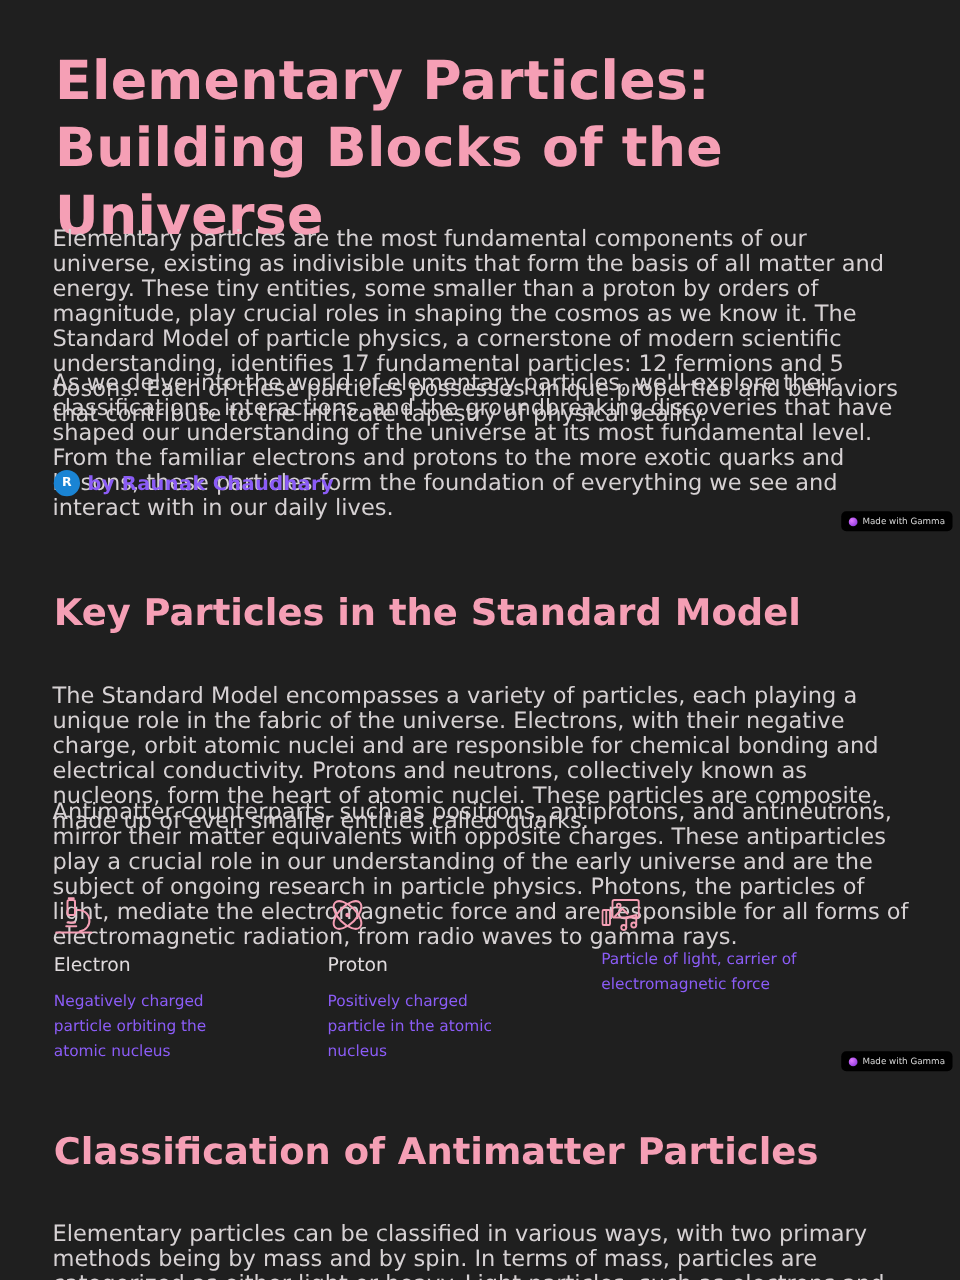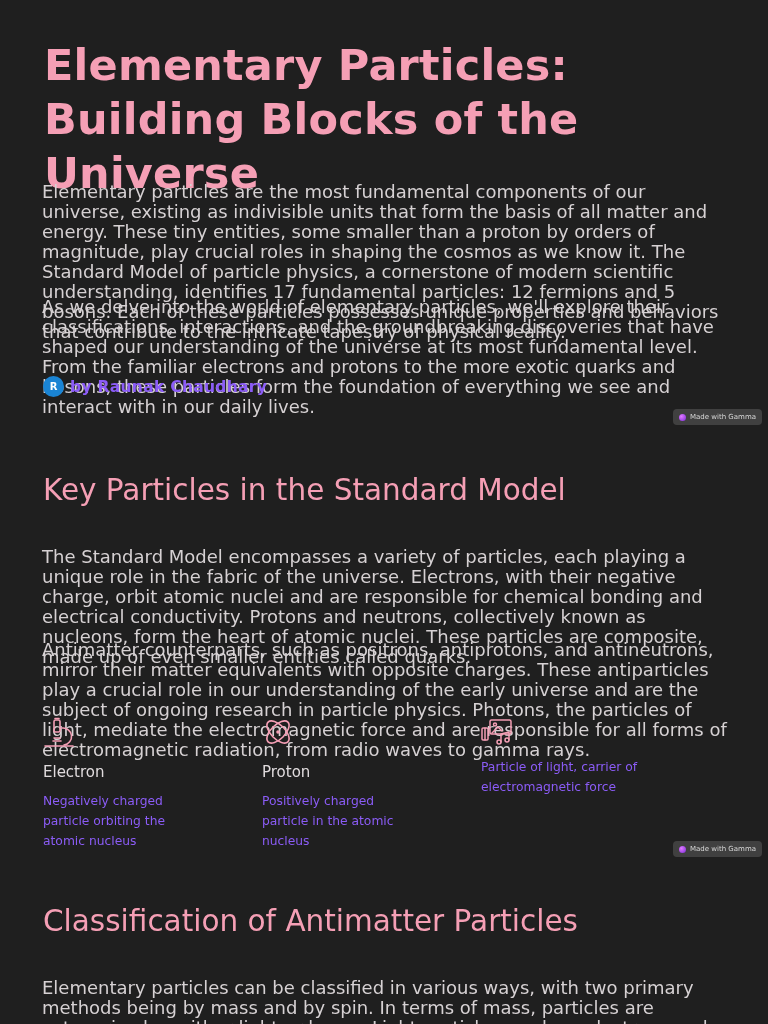--- a/index.html
+++ b/index.html
@@ -27,30 +27,30 @@
     width: 21px; height: 21px; border-radius: 50%; background: #1a84d4;
     color: #fff; font-size: 10px; display: flex; align-items: center; justify-content: center;
     font-weight: bold;
   }
   .author-name {
     margin-left: 6px; font-size: 15.5px; font-weight: bold; color: #8b5cf6;
     letter-spacing: 0.3px;
   }
   .badge {
     position: absolute; right: 6px; height: 16px; padding: 0 6px 0 6px;
-    background: #404040; border-radius: 4px; display: flex; align-items: center;
+    background: #000000; border-radius: 4px; display: flex; align-items: center;
     font-size: 7px; color: #d8d8d8; gap: 4px; justify-content: center;
   }
   .badge .logo {
     width: 7px; height: 7px; border-radius: 50%;
     background: radial-gradient(circle at 35% 35%, #e07aff, #7b2ad6);
   }
   .h2 {
     position: absolute; left: 43px; font-size: 29.5px; line-height: 36px;
-    color: #f59fb5; margin: 0; font-weight: normal;
+    color: #f59fb5; margin: 0; font-weight: bold;
   }
   .grid {
     position: absolute; left: 43px; top: 716px; width: 700px; display: flex; gap: 44px;
   }
   .col { width: 175px; }
   .col svg { display: block; width: 32px; height: 32px; }
   .col-title { margin-top: 14px; font-size: 15px; color: #e0dbdd; line-height: 20px; }
   .col-desc { margin-top: 9px; font-size: 12.3px; line-height: 20px; color: #8b5cf6; width: 158px; }
 </style>
 </head>

